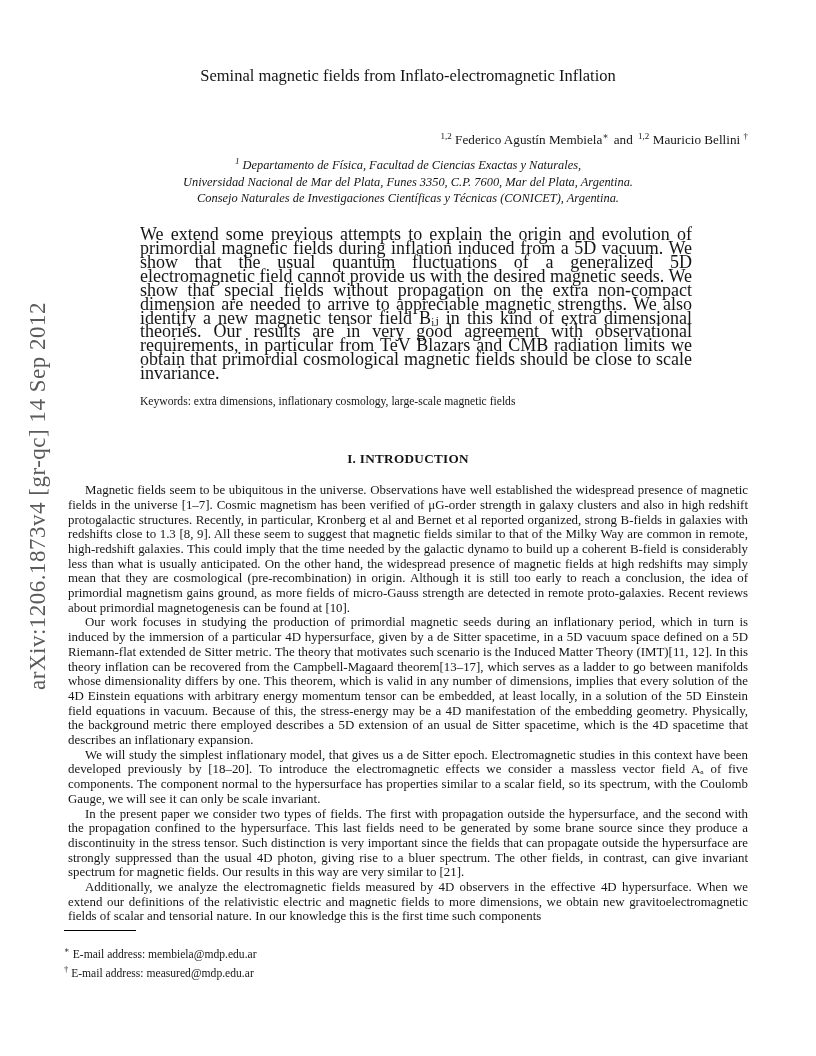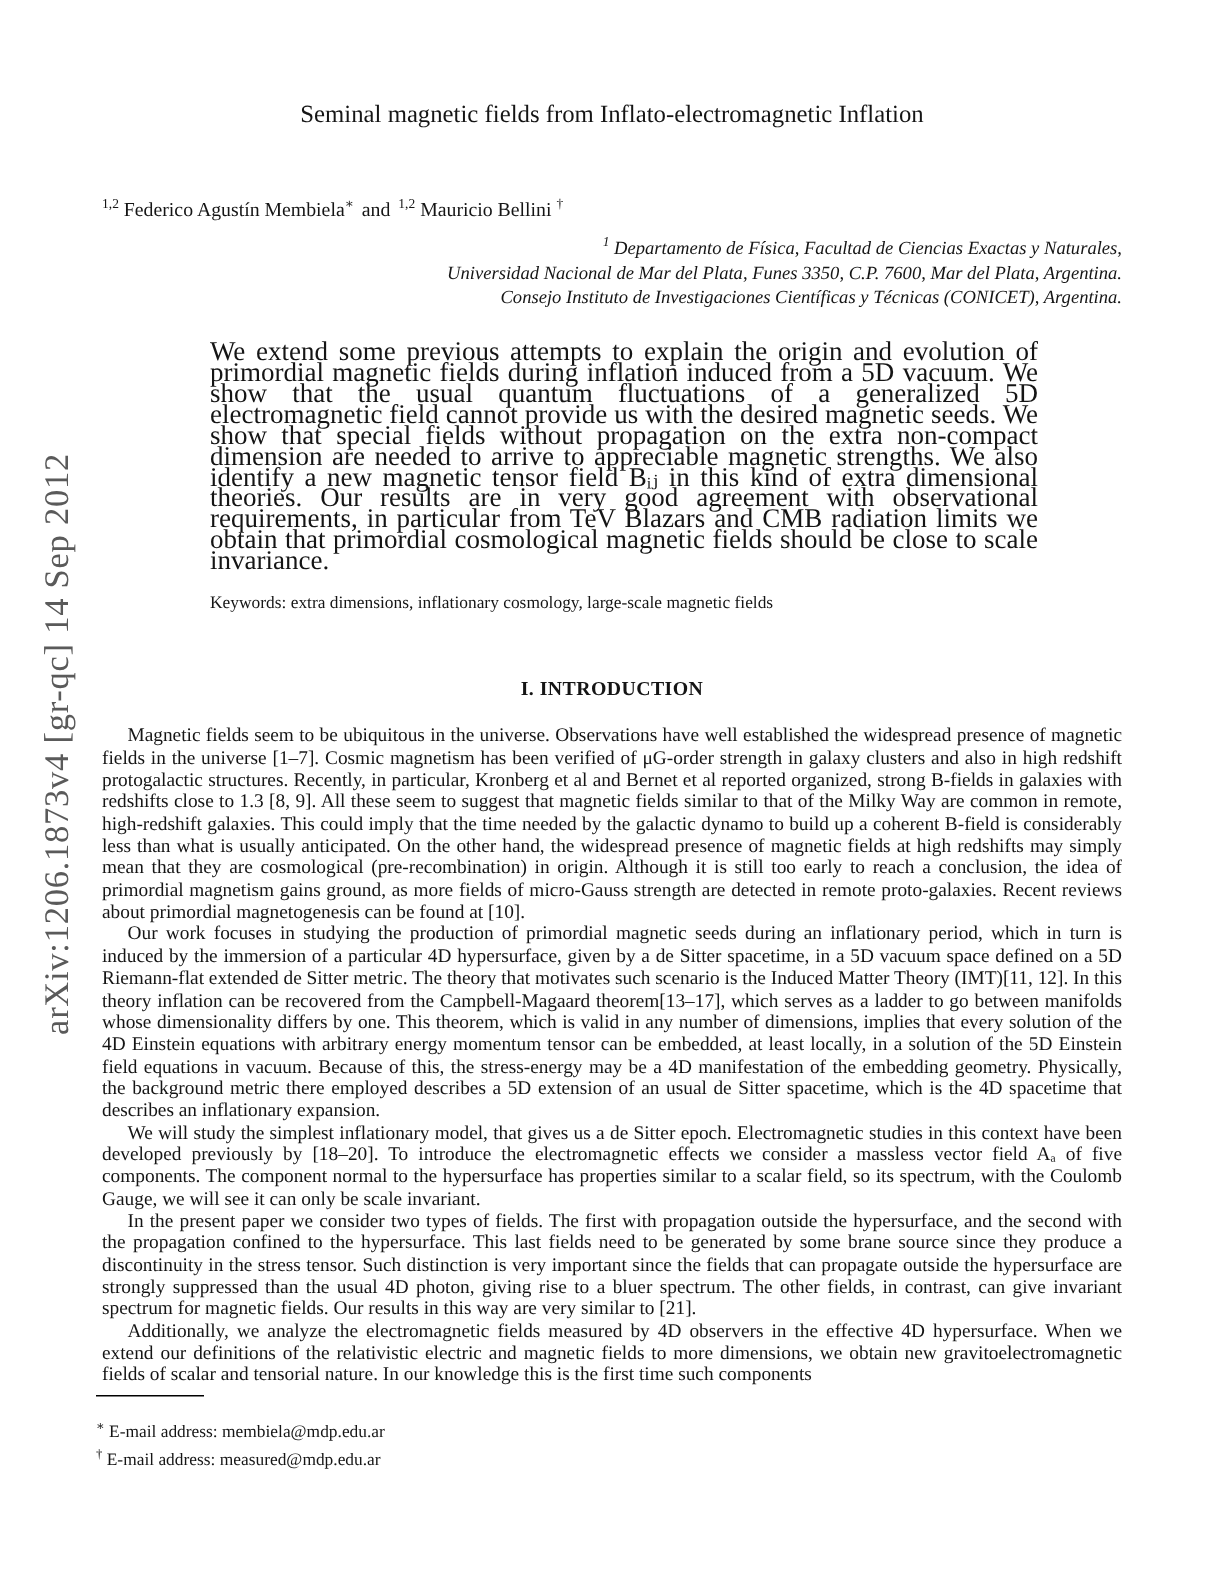--- a/index.html
+++ b/index.html
@@ -24,26 +24,26 @@
 
   .content { position: absolute; left: 68px; top: 66px; width: 680px; }
 
   .title {
     text-align: center;
     font-size: 16.5px;
     font-weight: normal;
     margin-bottom: 16px;
   }
 
-  .authors { text-align: left; font-size: 13.2px; margin-bottom: 5px; margin-top: 45px; }
+  .authors { text-align: right; font-size: 13.2px; margin-bottom: 5px; margin-top: 45px; }
   .authors sup, .affil sup { font-size: 9px; vertical-align: super; }
   .authors .joiner { padding: 0 2px; }
 
   .affil {
-    text-align: right;
+    text-align: center;
     font-style: italic;
     font-size: 12.4px;
     line-height: 16.2px;
   }
 
   .abstract {
     margin: 22px 56px 0 72px;
     font-size: 18px;
     line-height: 13.9px;
     text-align: justify;
@@ -93,21 +93,21 @@
     <h1 class="title">Seminal magnetic fields from Inflato-electromagnetic Inflation</h1>
 
     <div class="authors"><span><sup>1,2</sup> <span>Federico Agustín Membiela</span><sup>∗</sup></span>
       <span class="joiner">and</span>
       <span><sup>1,2</sup> <span>Mauricio Bellini</span> <sup>†</sup></span>
     </div>
 
     <div>
       <div class="affil"><sup>1</sup> <span>Departamento de Física, Facultad de Ciencias Exactas y Naturales,</span></div>
       <div class="affil"><span>Universidad Nacional de Mar del Plata, Funes 3350, C.P. 7600, Mar del Plata, Argentina.</span></div>
-      <div class="affil"><span>Consejo Instituto de Investigaciones Científicas y Técnicas (CONICET), Argentina.</span></div>
+      <div class="affil"><span>Consejo Naturales de Investigaciones Científicas y Técnicas (CONICET), Argentina.</span></div>
     </div>
 
     <div class="abstract">We extend some previous attempts to explain the origin and evolution of primordial magnetic fields during inflation induced from a 5D vacuum. We show that the usual quantum fluctuations of a generalized 5D electromagnetic field cannot provide us with the desired magnetic seeds. We show that special fields without propagation on the extra non-compact dimension are needed to arrive to appreciable magnetic strengths. We also identify a new magnetic tensor field Bᵢⱼ in this kind of extra dimensional theories. Our results are in very good agreement with observational requirements, in particular from TeV Blazars and CMB radiation limits we obtain that primordial cosmological magnetic fields should be close to scale invariance.</div>
 
     <div class="keywords"><span>Keywords:</span> <span>extra dimensions, inflationary cosmology, large-scale magnetic fields</span></div>
 
     <h2 class="section-heading">I. INTRODUCTION</h2>
 
     <div class="body-text">
       <p>Magnetic fields seem to be ubiquitous in the universe. Observations have well established the widespread presence of magnetic fields in the universe [1–7]. Cosmic magnetism has been verified of μG-order strength in galaxy clusters and also in high redshift protogalactic structures. Recently, in particular, Kronberg et al and Bernet et al reported organized, strong B-fields in galaxies with redshifts close to 1.3 [8, 9]. All these seem to suggest that magnetic fields similar to that of the Milky Way are common in remote, high-redshift galaxies. This could imply that the time needed by the galactic dynamo to build up a coherent B-field is considerably less than what is usually anticipated. On the other hand, the widespread presence of magnetic fields at high redshifts may simply mean that they are cosmological (pre-recombination) in origin. Although it is still too early to reach a conclusion, the idea of primordial magnetism gains ground, as more fields of micro-Gauss strength are detected in remote proto-galaxies. Recent reviews about primordial magnetogenesis can be found at [10].</p>

